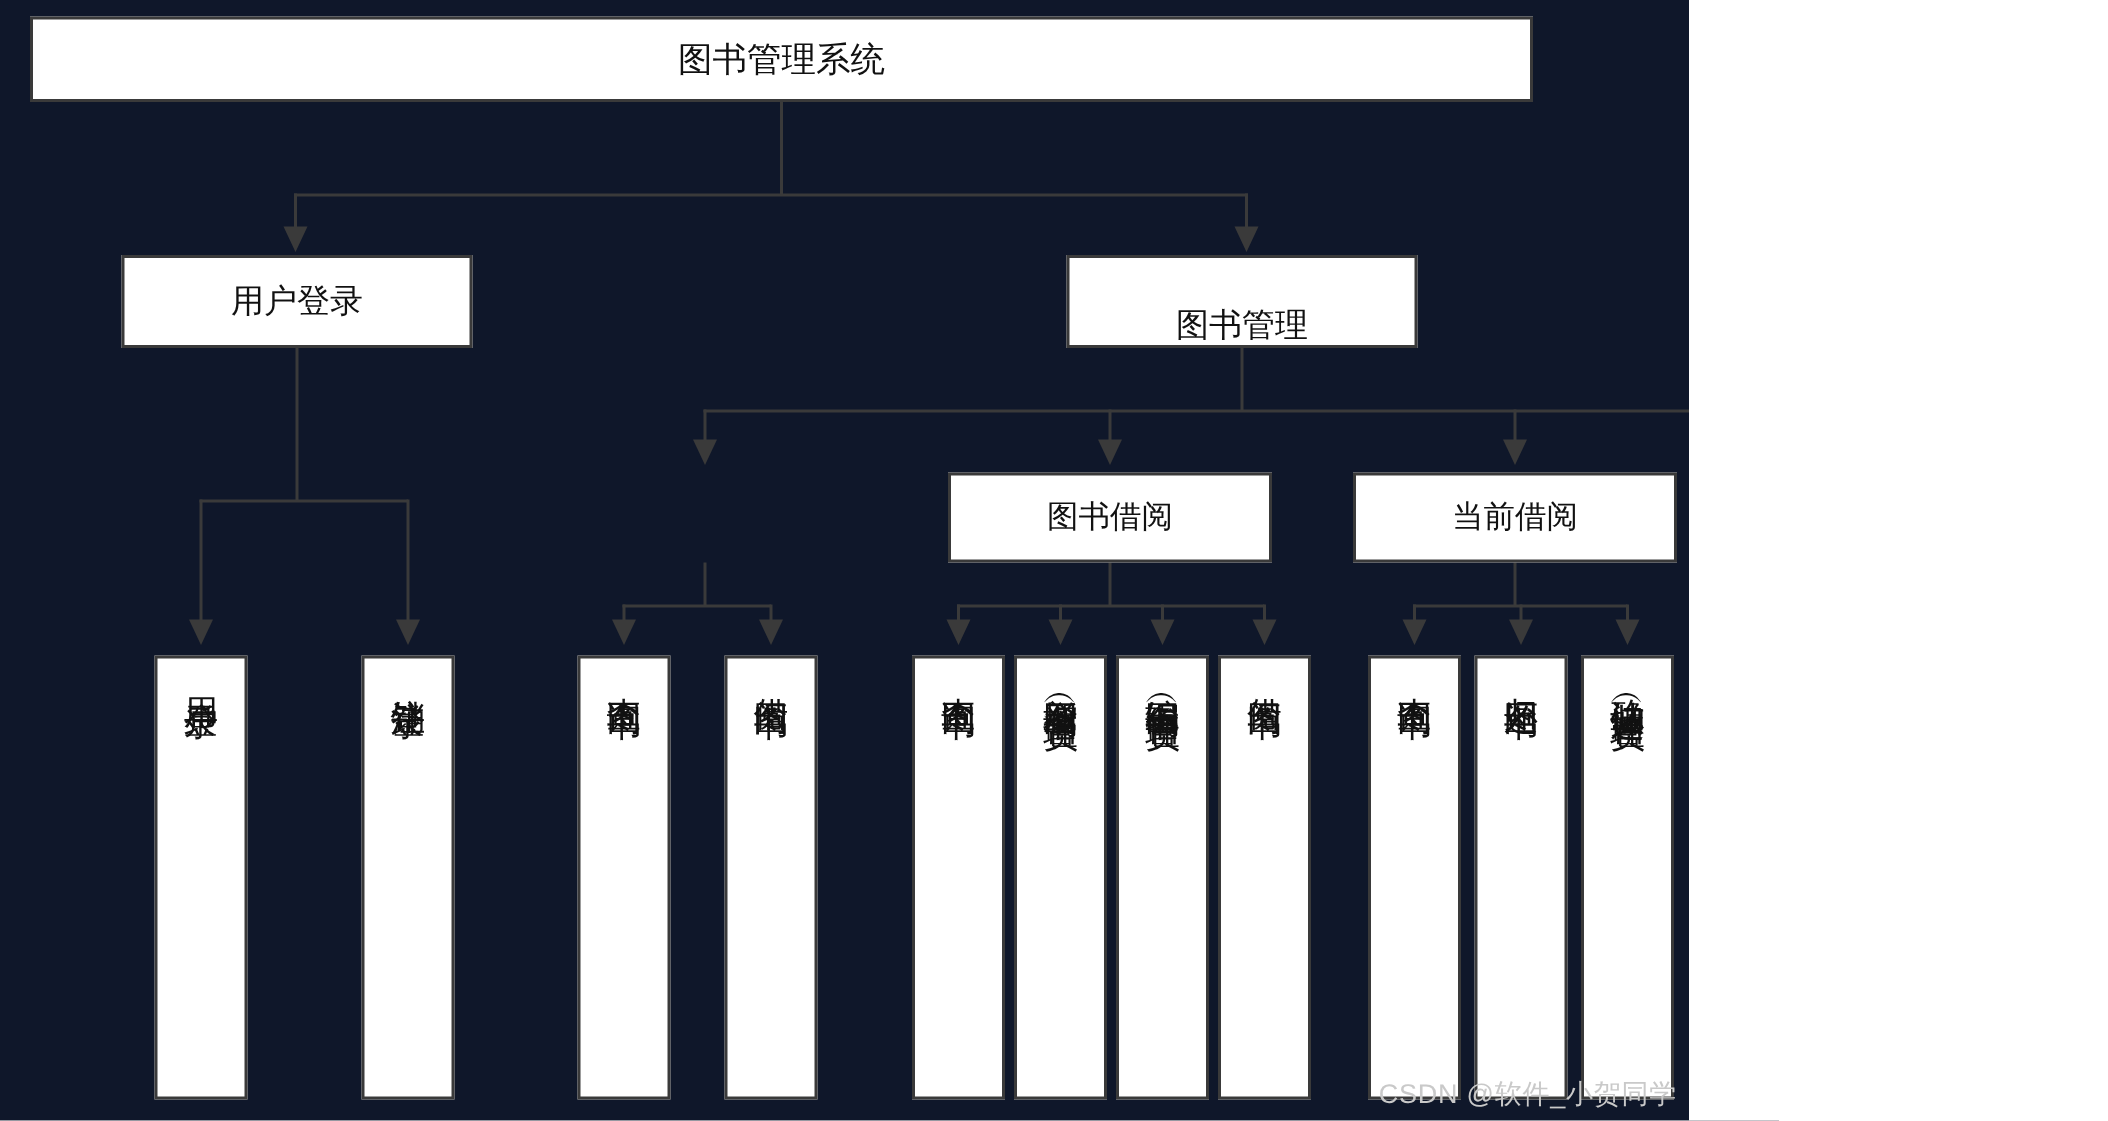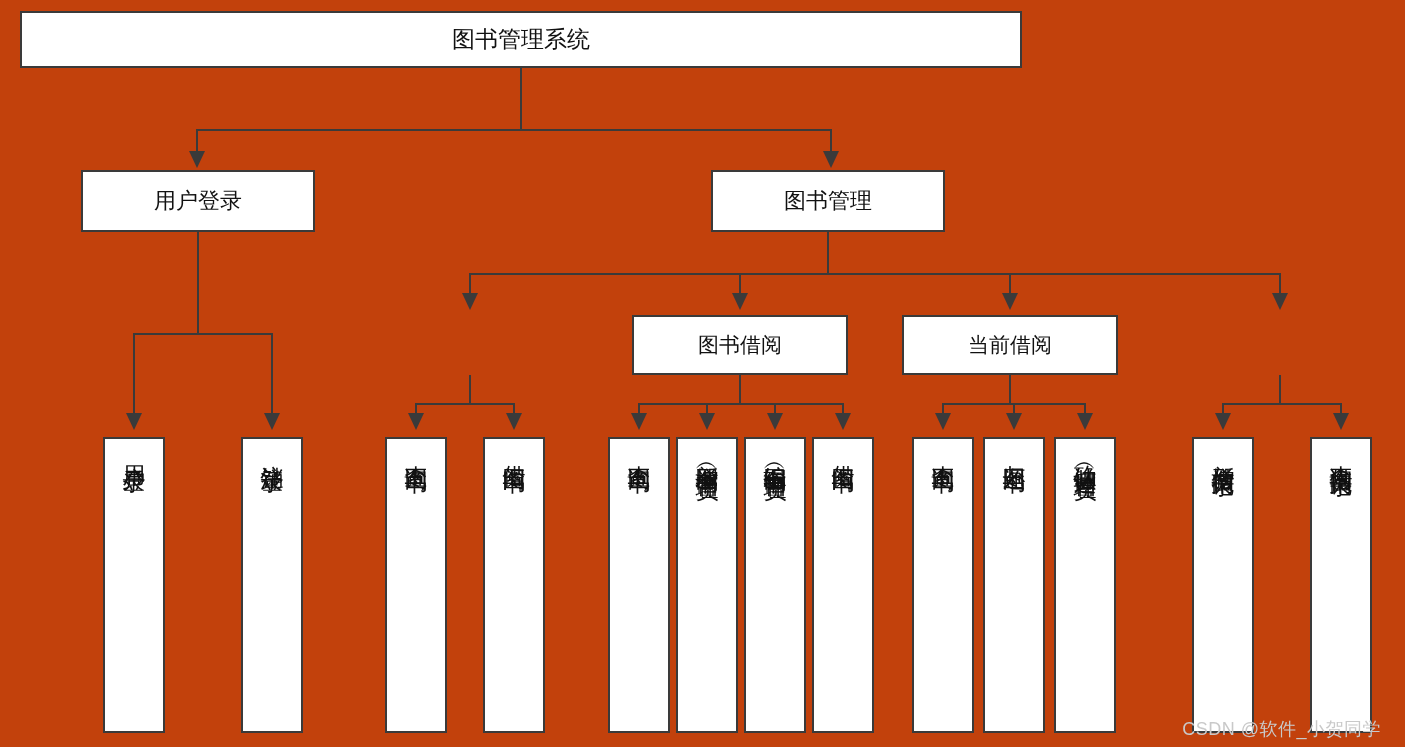--- a/index.html
+++ b/index.html
@@ -6,23 +6,23 @@
   html, body {
     margin: 0;
     padding: 0;
     background: #ffffff;
   }
   body {
     font-family: "Liberation Sans", "DejaVu Sans", sans-serif;
   }
   #canvas {
     position: relative;
-    width: 1405px;
+    width: 1126px;
     height: 747px;
-    background: #c2410c;
+    background: #0f172a;
     overflow: hidden;
   }
   
   .node {
     position: absolute;
     box-sizing: border-box;
     background: #ffffff;
     border: 2px solid #3a3a3a;
     display: flex;
     align-items: center;
@@ -72,21 +72,21 @@
     height: 0;
     border-left: 8px solid transparent;
     border-right: 8px solid transparent;
     border-top: 17px solid #3a3a3a;
     z-index: 2;
   }
 
   
   .watermark {
     position: absolute;
-    right: 24px;
+    right: 8px;
     bottom: 6px;
     font-size: 18px;
     color: #c9c9c9;
     letter-spacing: 0.5px;
     z-index: 5;
     white-space: nowrap;
     pointer-events: none;
   }
 </style>
 </head>
@@ -94,21 +94,21 @@
 
 <div id="canvas">
 
   <div class="node root" style="left:20px; top:11px; width:1002px; height:57px;">
     <span class="node-label">图书管理系统</span>
   </div>
 
   <div class="node level2" style="left:81px; top:170px; width:234px; height:62px;">
     <span class="node-label">用户登录</span>
   </div>
-  <div class="node level2" style="left:711px; top:170px; width:234px; height:62px;">
+  <div class="node level2" style="left:711px; top:170px; width:234px; height:62px;align-items:flex-end;">
     <span class="node-label">图书管理</span>
   </div>
 
   <div class="node level3" style="left:632px; top:315px; width:216px; height:60px;">
     <span class="node-label">图书借阅</span>
   </div>
   <div class="node level3" style="left:902px; top:315px; width:216px; height:60px;">
     <span class="node-label">当前借阅</span>
   </div>
 

